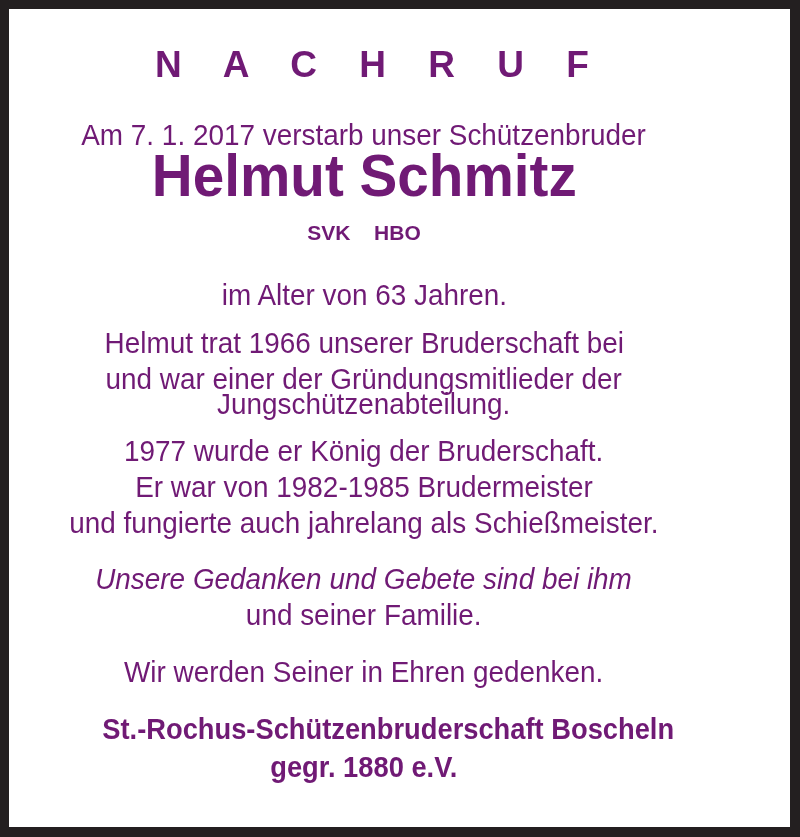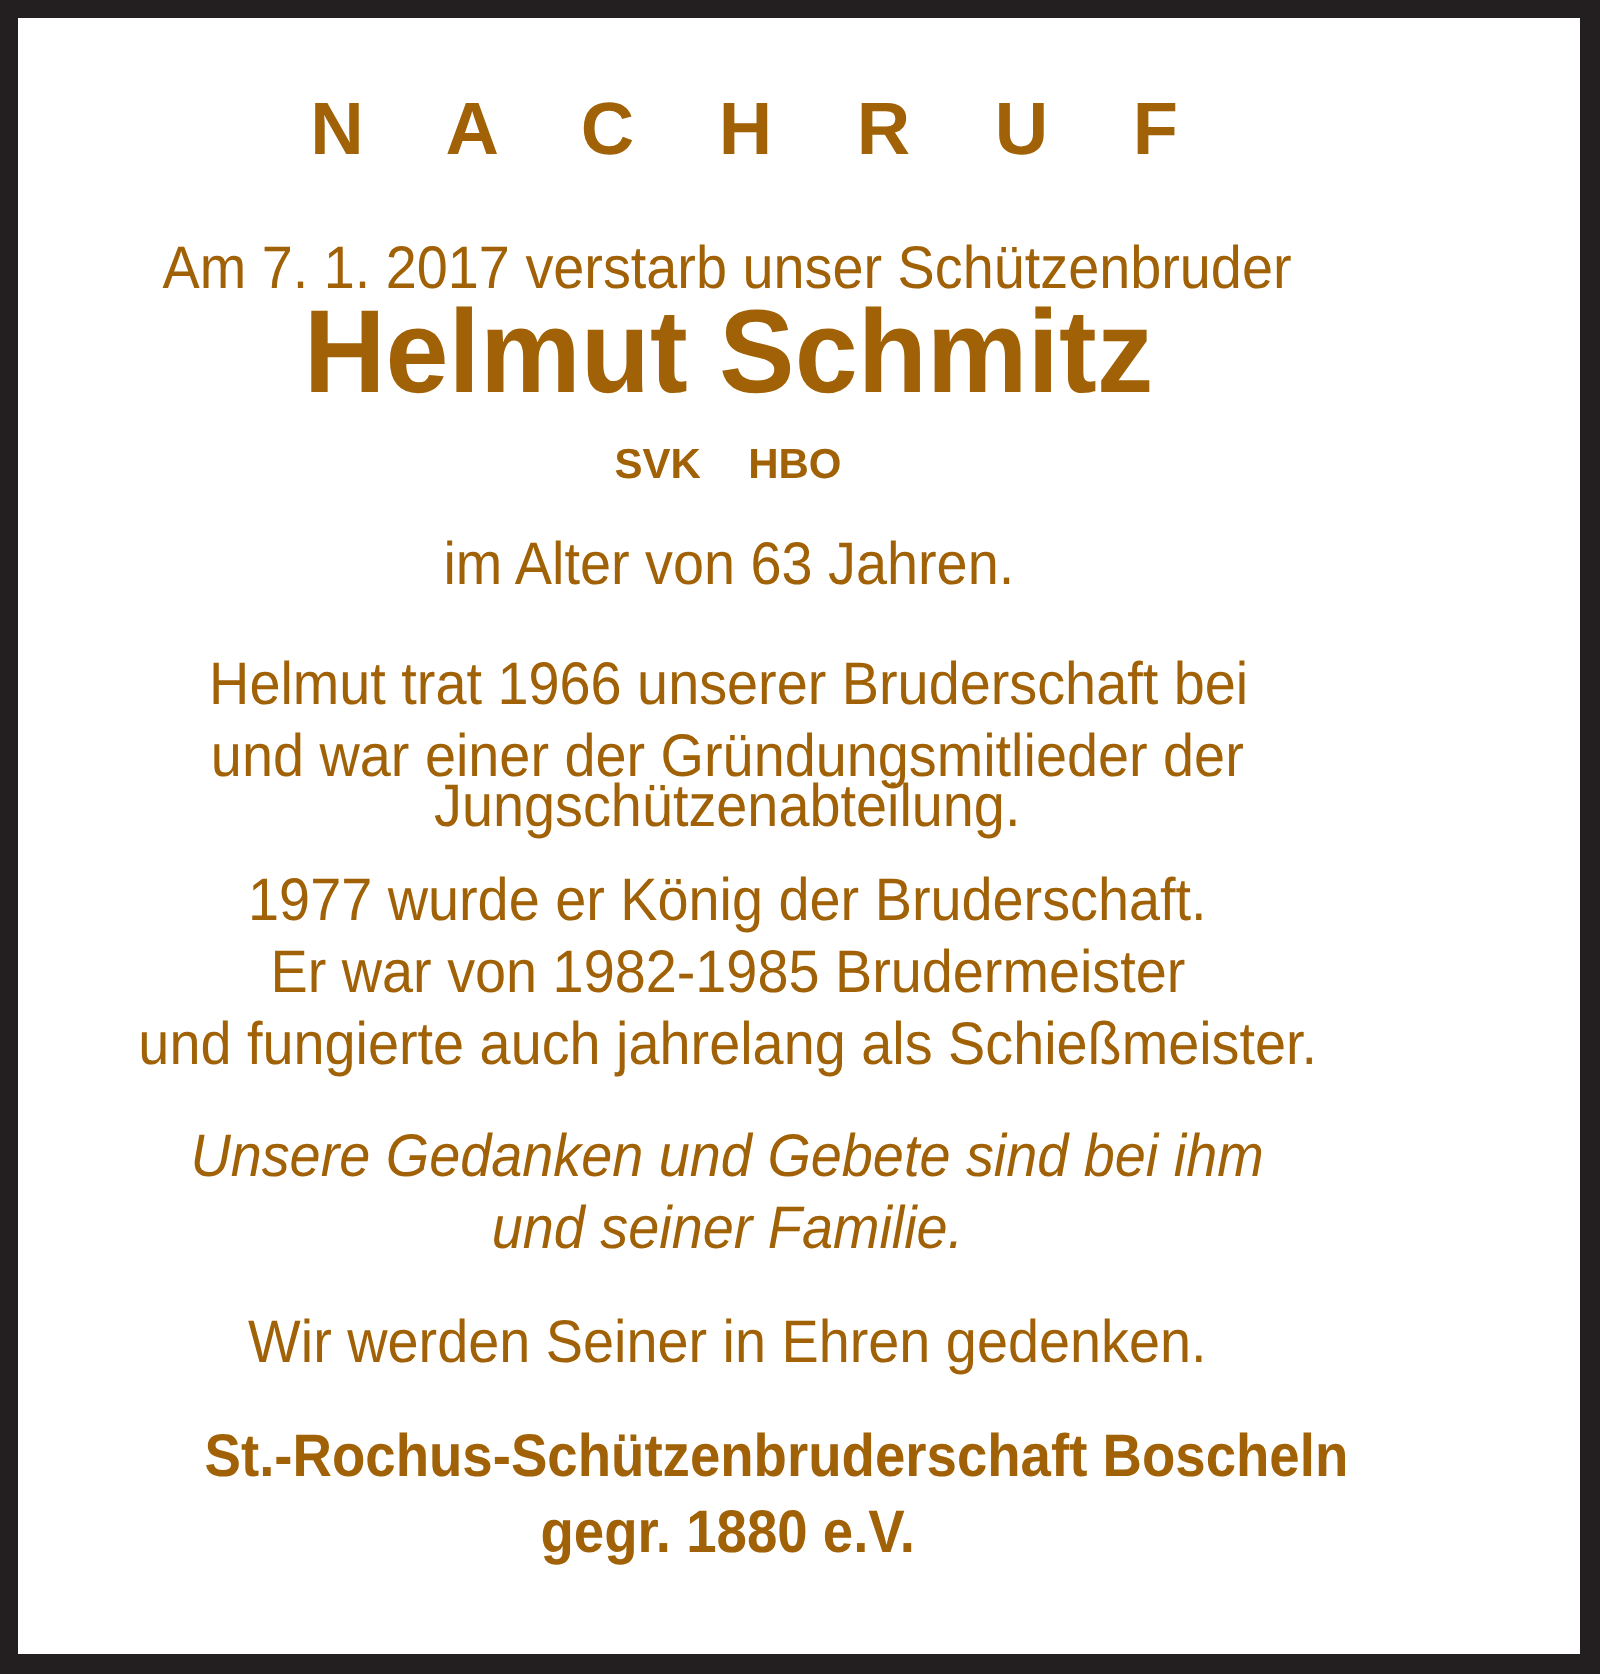--- a/index.html
+++ b/index.html
@@ -22,21 +22,21 @@
       border-left-width: 9px;
       border-top-width: 9px;
       background: #ffffff;
     }
     .line {
       position: absolute;
       left: 0;
       width: 728px;
       text-align: center;
       white-space: nowrap;
-      color: #a16207;
+      color: #701a75;
       font-family: "Liberation Sans", sans-serif;
       line-height: 1;
     }
     .line span.inner {
       display: inline-block;
       transform-origin: 50% 50%;
     }
     .title {
       top: 46px;
       font-size: 37px;
@@ -82,21 +82,21 @@
 </div>
 
 <div class="line name">
   <span class="inner">Helmut Schmitz</span>
 </div>
 
 <div class="line ranks">
   <span class="inner" style="white-space:pre;">SVK  HBO</span>
 </div>
 
-<div class="line body" style="top:268px;">
+<div class="line body" style="top:280px;">
   <span class="inner">im Alter von 63 Jahren.</span>
 </div>
 
 <div>
   <div class="line body" style="top:328px;">
     <span class="inner">Helmut trat 1966 unserer Bruderschaft bei</span>
   </div>
   <div class="line body" style="top:364px;">
     <span class="inner">und war einer der Gründungsmitlieder der</span>
   </div>
@@ -111,21 +111,21 @@
   </div>
   <div class="line body" style="top:508px;">
     <span class="inner">und fungierte auch jahrelang als Schießmeister.</span>
   </div>
 </div>
 
 <div>
   <div class="line body" style="top:564px;font-style:italic;">
     <span class="inner">Unsere Gedanken und Gebete sind bei ihm</span>
   </div>
-  <div class="line body" style="top:600px;font-style:italic;">
+  <div class="line body" style="top:600px;">
     <span class="inner">und seiner Familie.</span>
   </div>
 </div>
 
 <div class="line body" style="top:657px;">
   <span class="inner">Wir werden Seiner in Ehren gedenken.</span>
 </div>
 
 <div>
   <div class="line org" style="top:714px;margin-left:24px;">

